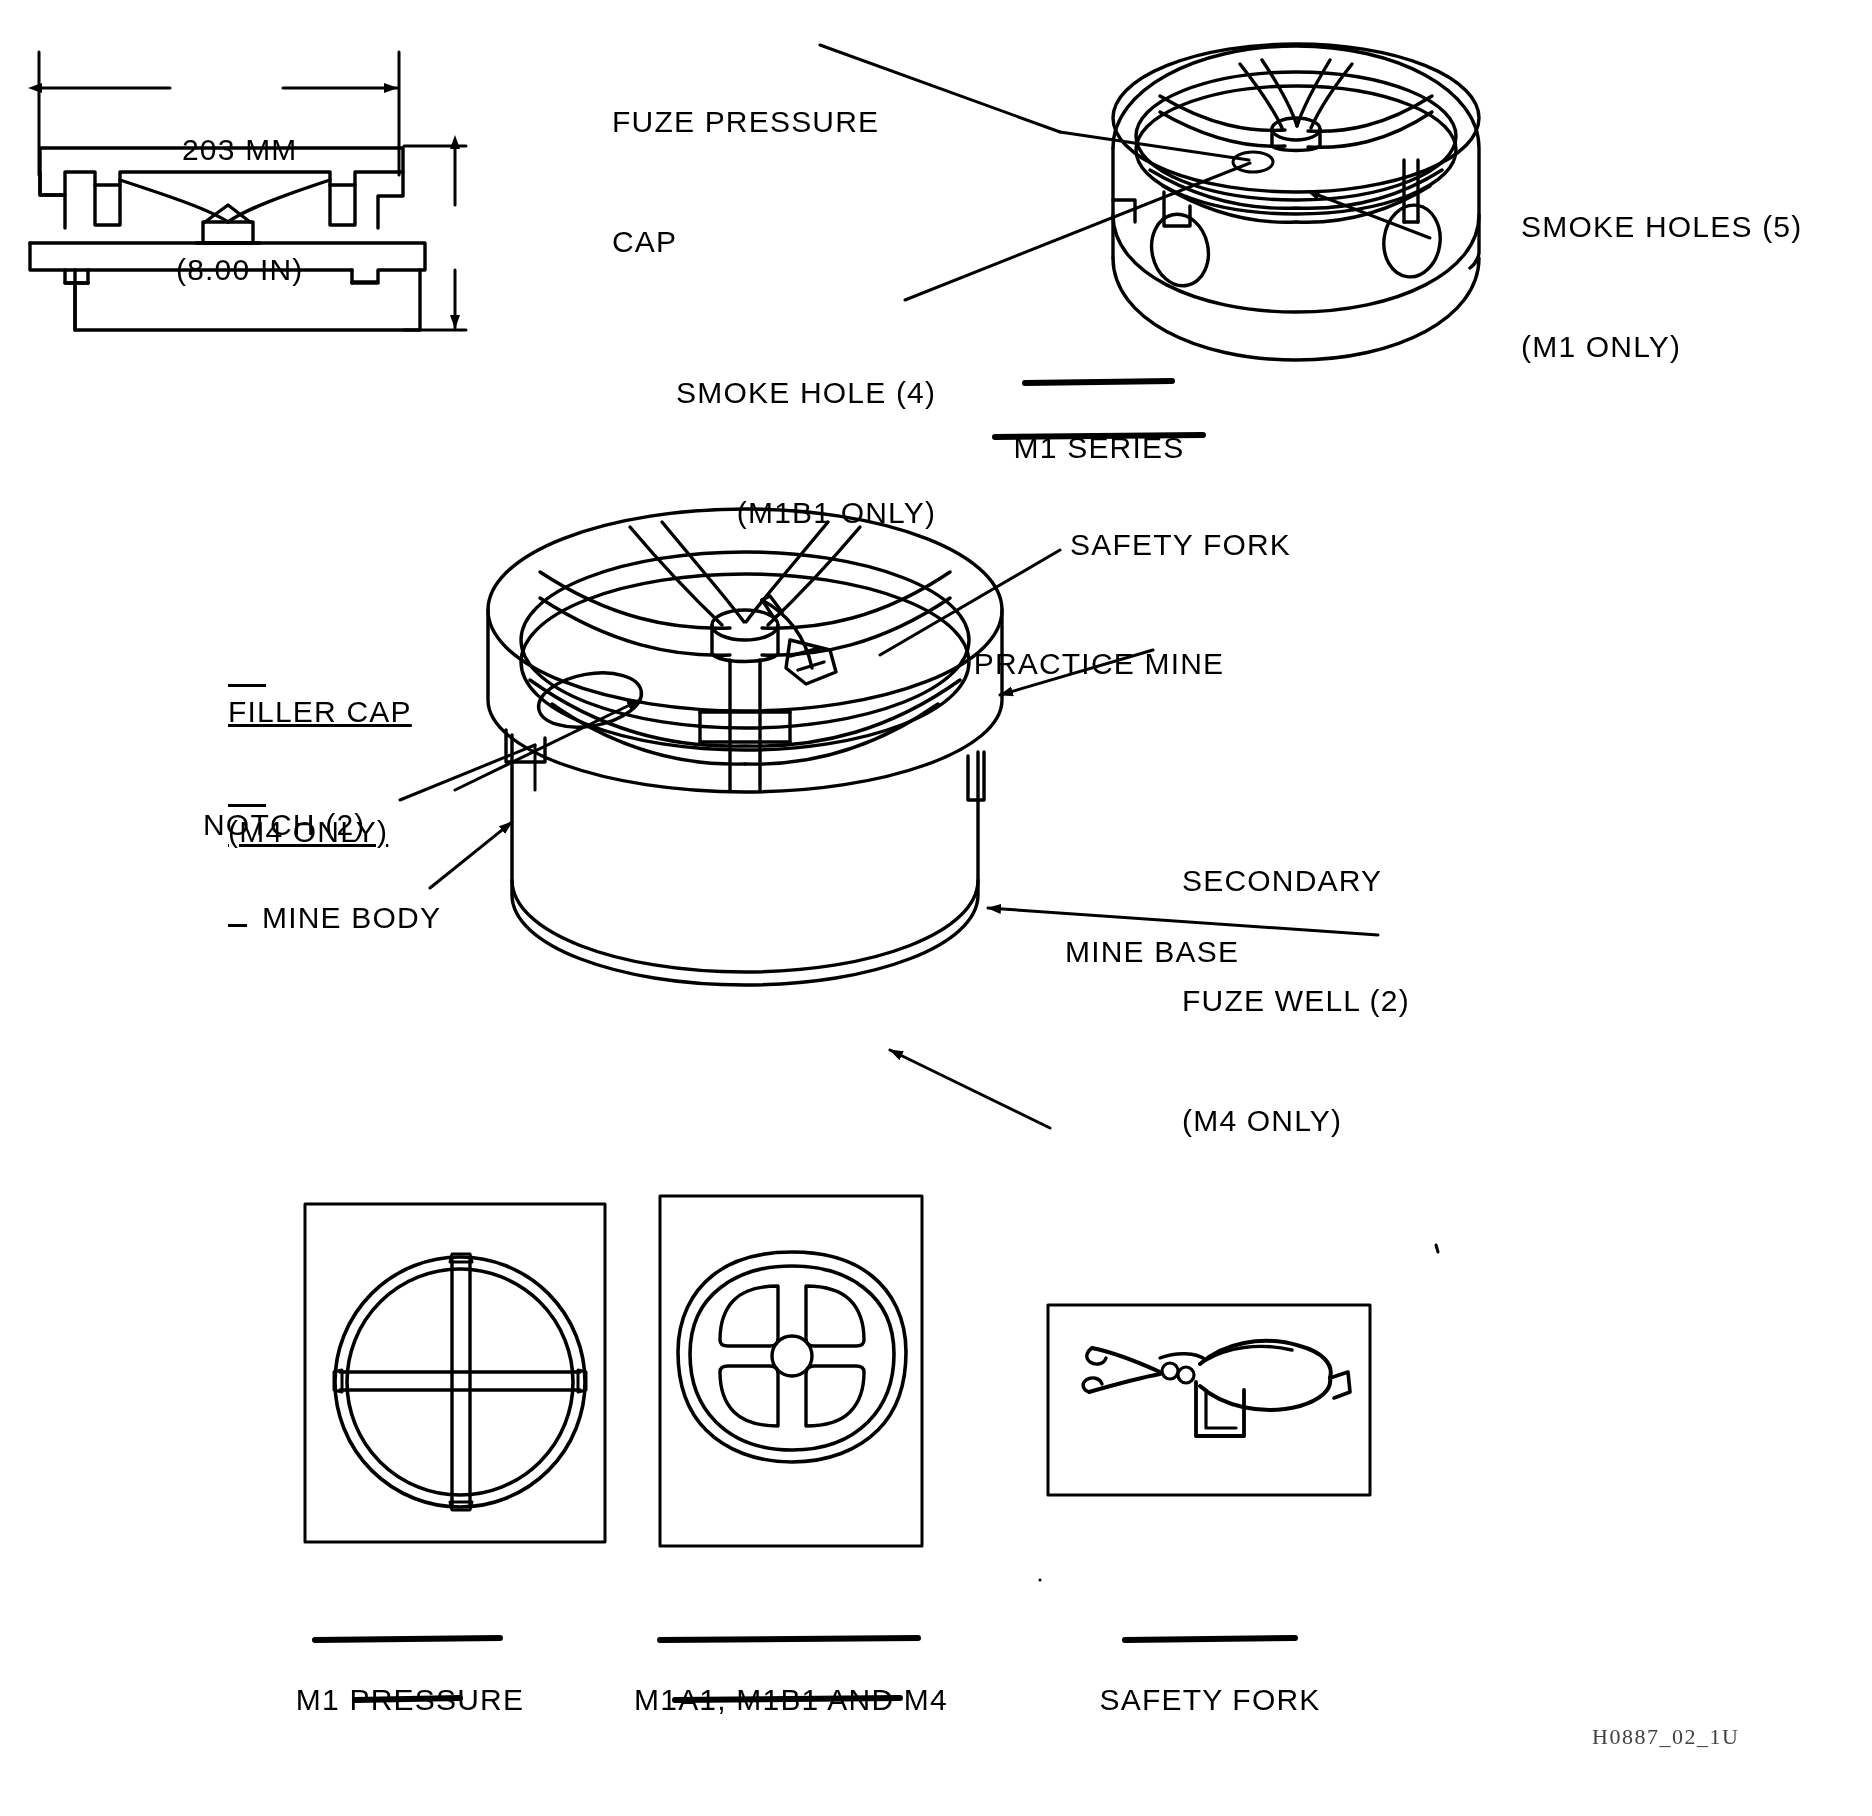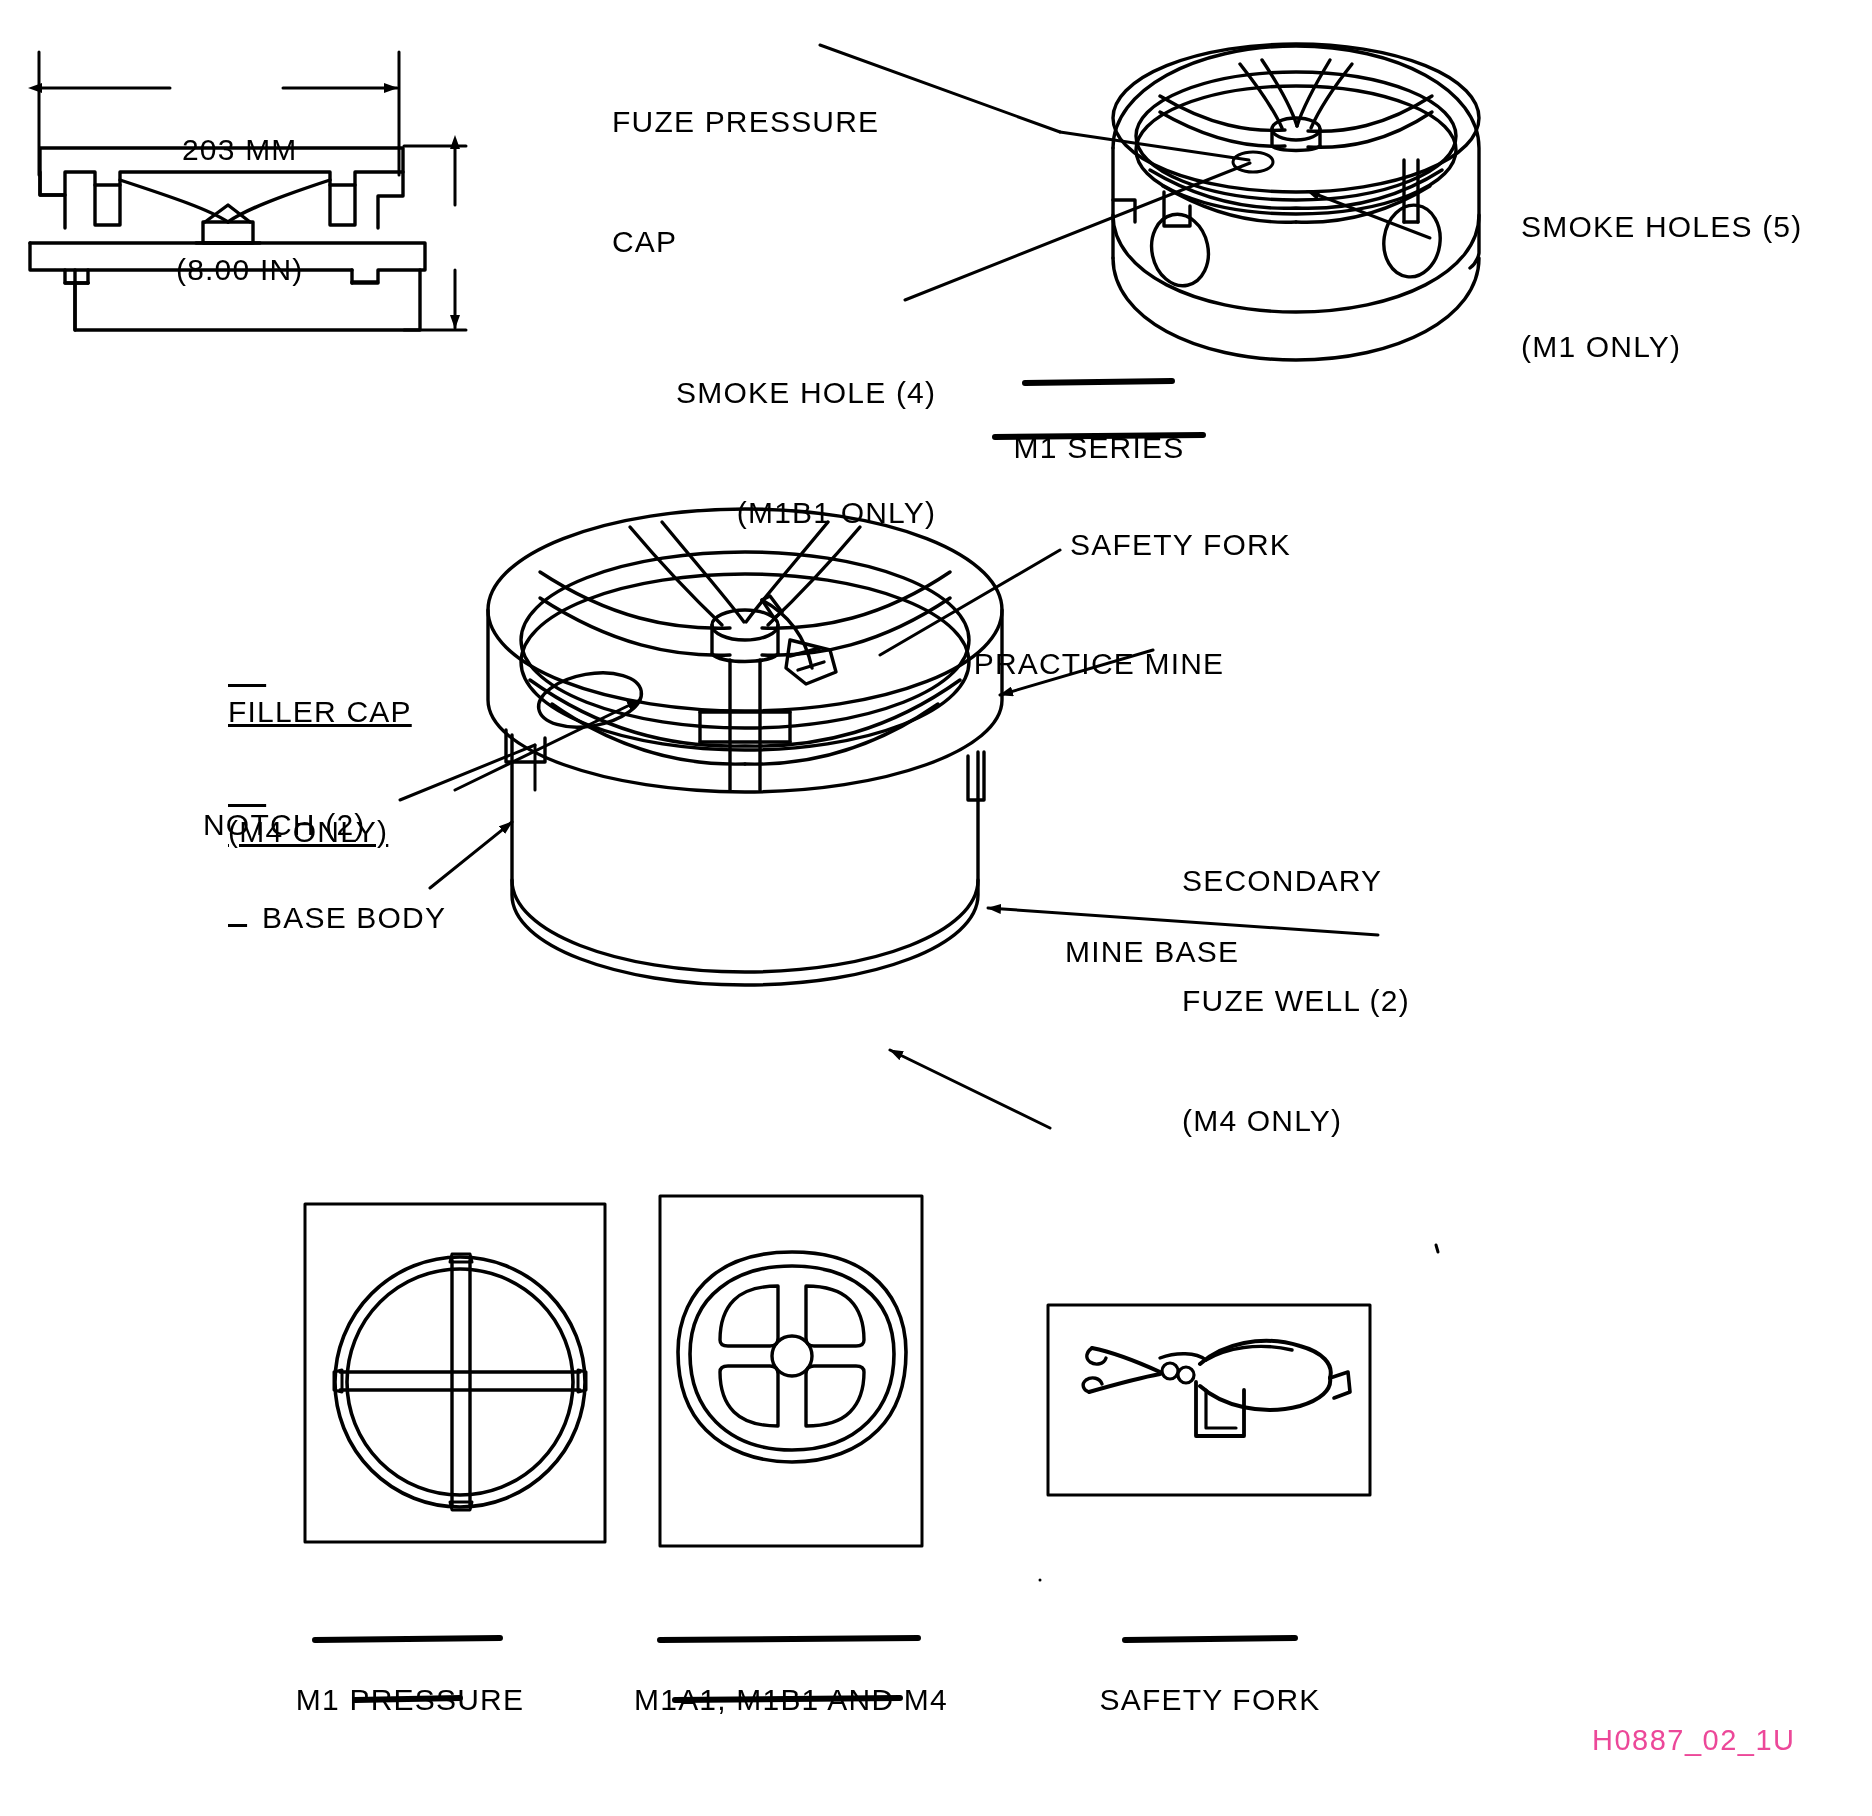--- a/index.html
+++ b/index.html
@@ -43,24 +43,24 @@
     font-family: "Liberation Sans", sans-serif;
     font-size: 30px;
     letter-spacing: 1.2px;
     line-height: 40px;
     color: #000;
     white-space: pre;
     text-align: center;
   }
   .idcode {
     position: absolute;
-    font-family: Liberation Sans, sans-serif;
-    font-size: 29px;
+    font-family: Liberation Serif, serif;
+    font-size: 22px;
     letter-spacing: 1.5px;
-    color: #ec4899;
+    color: #404040;
     white-space: pre;
   }
 </style>
 </head>
 <body>
 
 <div id="sheet">
 
   <svg class="layer" viewBox="0 0 1872 1816">
     <defs>
@@ -335,21 +335,21 @@
     <div>M1 SERIES</div>
     <div style="height:16px"></div>
     <div>PRACTICE MINE</div>
   </div>
 
   <div class="lbl" style="left:228px; top:612px;text-decoration:underline;">
     <div>FILLER CAP</div>
     <div>(M4 ONLY)</div>
   </div>
   <div class="lbl" style="left:203px; top:805px;">NOTCH (2)</div>
-  <div class="lbl" style="left:262px; top:898px;">BASE BODY</div>
+  <div class="lbl" style="left:262px; top:898px;">MINE BODY</div>
   <div class="lbl" style="left:1070px; top:525px;">SAFETY FORK</div>
   <div class="lbl" style="left:1182px; top:781px;">
     <div>SECONDARY</div>
     <div>FUZE WELL (2)</div>
     <div>(M4 ONLY)</div>
   </div>
   <div class="lbl" style="left:1065px; top:932px;">MINE BASE</div>
 
   <div class="cap" style="left:280px; top:1600px; width:260px;">
     <div>M1 PRESSURE</div>

